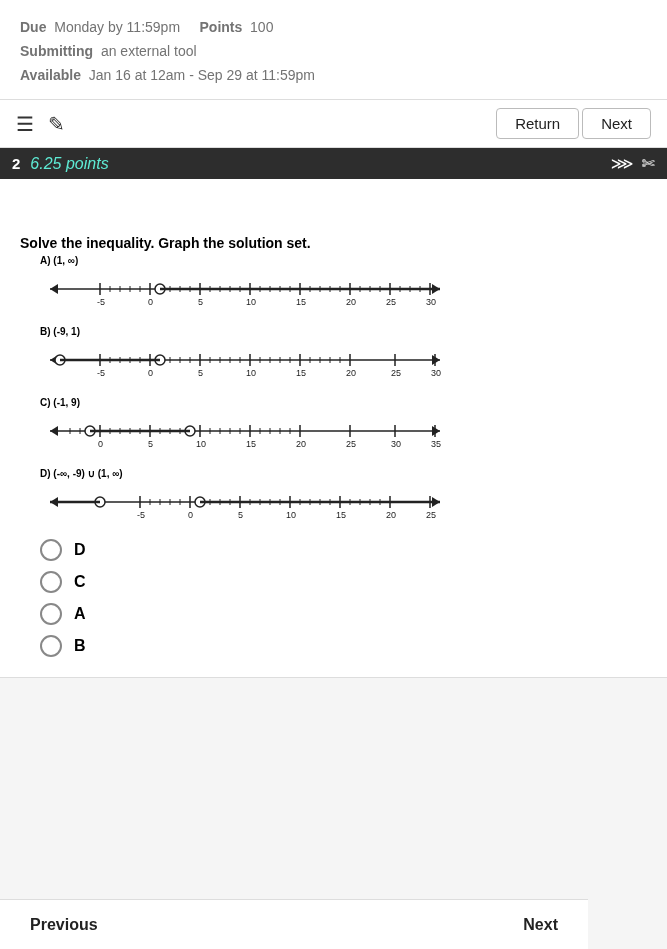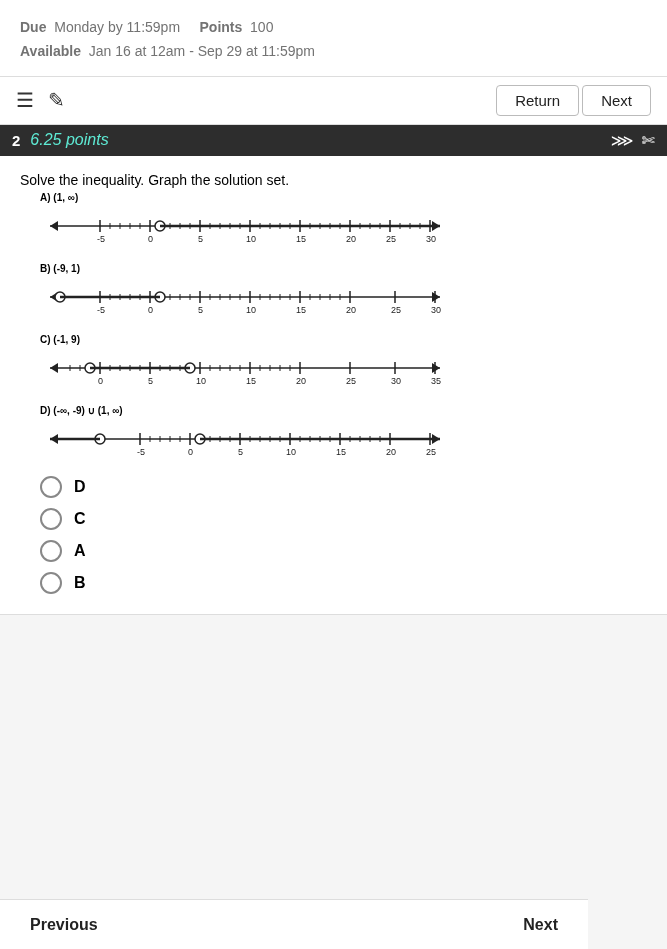--- a/index.html
+++ b/index.html
@@ -89,22 +89,23 @@
     }
     .icon-scissors {
       font-size: 16px;
       cursor: pointer;
     }
     .question-body {
       padding: 16px 20px 20px 20px;
     }
     .question-instruction {
       font-size: 14px;
-      font-weight: 400;
+      font-weight: 700;
       margin-bottom: 4px;
+      margin-top: 40px;
     }
     .question-text {
       font-size: 14px;
       font-weight: 700;
       margin-bottom: 2px;
     }
     .answer-option {
       margin-bottom: 18px;
     }
     .option-label {
@@ -172,20 +173,24 @@
 <body>
 
 <div class="page-content">
 
   <div class="header-info">
     <p>
       <span class="label">Due</span>
       &nbsp;<span>Monday by 11:59pm</span>
       &nbsp;&nbsp;&nbsp;&nbsp;<span class="label">Points</span>
       &nbsp;<span>100</span>
+    </p>
+    <p>
+      <span class="label">Submitting</span>
+      &nbsp;<span>an external tool</span>
     </p>
     <p>
       <span class="label">Available</span>
       &nbsp;<span>Jan 16 at 12am - Sep 29 at 11:59pm</span>
     </p>
   </div>
 
   <div class="toolbar">
     <div class="toolbar-left">
       <span class="menu-icon">☰</span>

